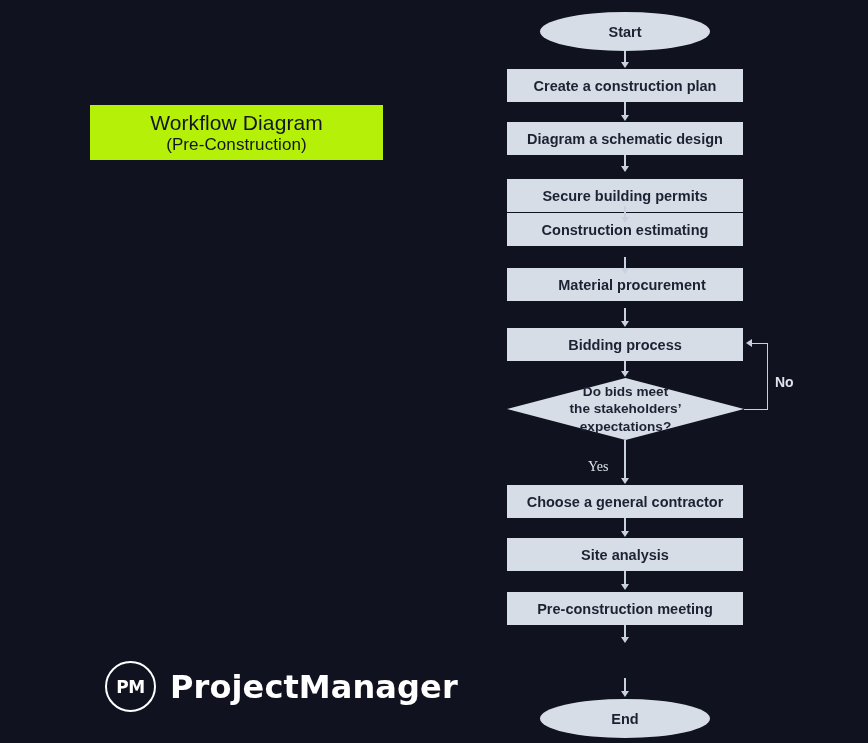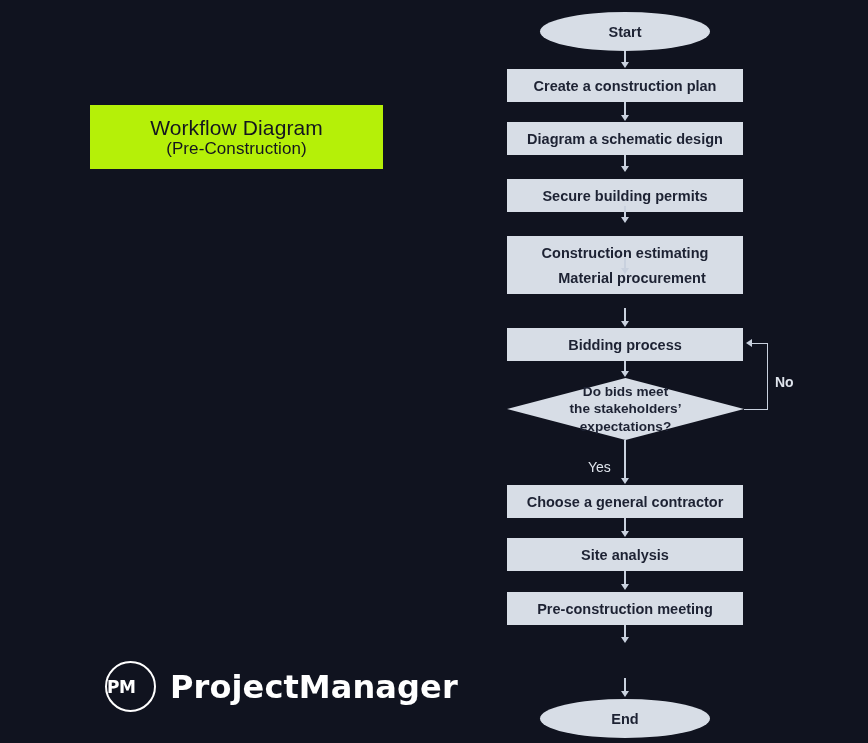--- a/index.html
+++ b/index.html
@@ -15,21 +15,21 @@
     overflow: hidden;
     font-family: "Liberation Sans", "DejaVu Sans", sans-serif;
   }
 
   
   #title-badge {
     position: absolute;
     left: 90px;
     top: 105px;
     width: 293px;
-    height: 64px;
+    height: 55px;
     background: #b5f008;
     display: flex;
     flex-direction: column;
     align-items: center;
     justify-content: center;
     line-height: 1.12;
   }
   #title-badge .line1 {
     color: #14161f;
     font-size: 21px;
@@ -52,20 +52,21 @@
     align-items: center;
     gap: 14px;
   }
   #logo .mark {
     width: 47px;
     height: 47px;
     border: 2.6px solid #ffffff;
     border-radius: 50%;
     display: flex;
     align-items: center;
+    justify-content: center;
   }
   #logo .mark span {
     color: #ffffff;
     font-size: 17px;
     font-weight: 700;
     letter-spacing: -.4px;
     font-family: "DejaVu Sans", sans-serif;
   }
   #logo .wordmark {
     color: #ffffff;
@@ -171,23 +172,23 @@
   </div>
 
   <div class="node terminator" style="top:12px;">Start</div>
 
   <div class="node process" style="top:69px;">Create a construction plan</div>
 
   <div class="node process" style="top:122px;">Diagram a schematic design</div>
 
   <div class="node process" style="top:179px;">Secure building permits</div>
 
-  <div class="node process" style="top:236px;">Construction estimating</div>
-
-  <div class="node process" style="top:261px;padding-left:14px;">Material procurement</div>
+  <div class="node process" style="top:213px;">Construction estimating</div>
+
+  <div class="node process" style="top:268px;padding-left:14px;">Material procurement</div>
 
   <div class="node process" style="top:328px;">Bidding process</div>
 
   <div class="node decision" style="top:378px;">
     <div class="diamond-shape"></div>
     <div class="dlabel">Do bids meet
 the stakeholders’
 expectations?</div>
   </div>
 
@@ -234,16 +235,16 @@
   <div class="arrow-down" style="left:620.5px; top:637px;"></div>
 
   <div class="conn v" style="left:624.3px; top:678px; height:14px;"></div>
   <div class="arrow-down" style="left:620.5px; top:691px;"></div>
 
   <div class="conn h" style="left:744px; top:408.5px; width:24px;"></div>
   <div class="conn v" style="left:767px; top:343px; height:66px;"></div>
   <div class="conn h" style="left:752px; top:343px; width:16px;"></div>
   <div class="arrow-left" style="left:746px; top:339px;"></div>
 
-  <div class="edge-label" style="left:588px; top:459px;">Yes</div>
+  <div class="edge-label" style="left:588px; top:459px;font-family:Liberation Serif, serif;">Yes</div>
   <div class="edge-label" style="left:775px; top:374px;font-weight:bold;">No</div>
 
 </div>
 
 </body></html>

